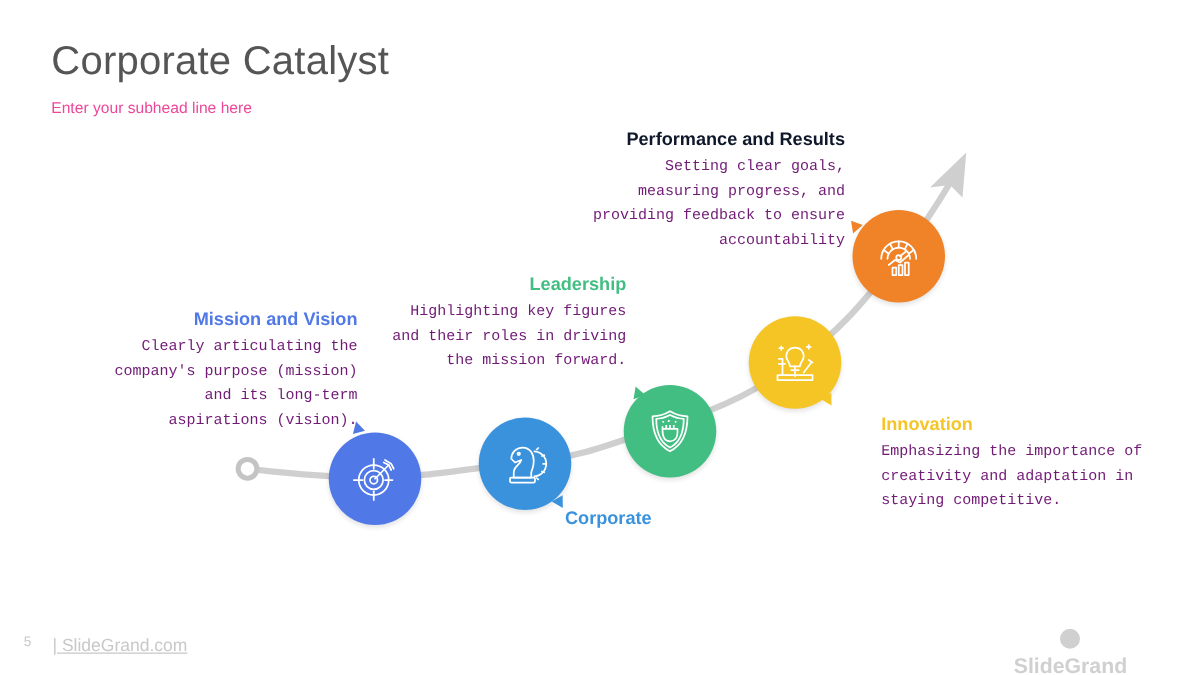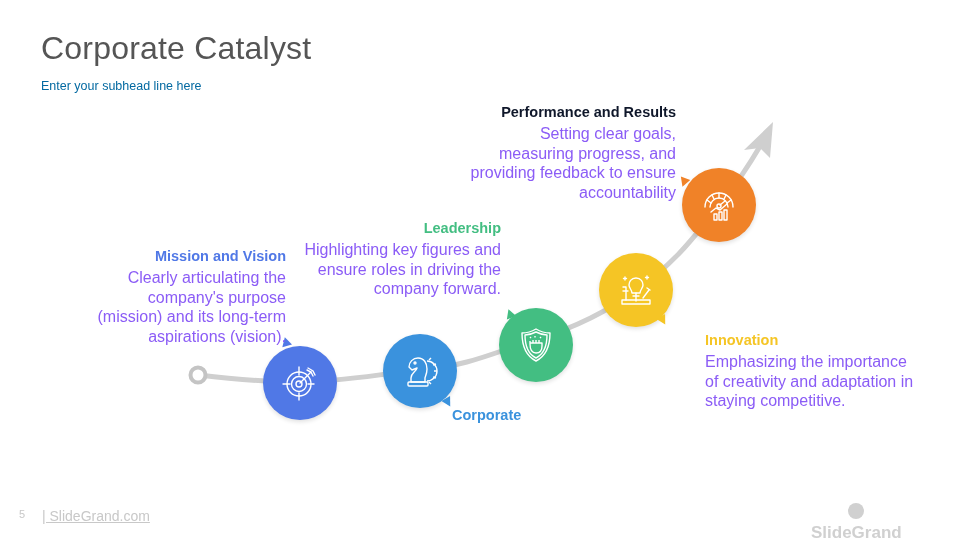--- a/index.html
+++ b/index.html
@@ -1,27 +1,27 @@
 <!DOCTYPE html>
 <html><head>
 <meta charset="utf-8">
 <style>
   html, body { margin:0; padding:0; }
   body { width:960px; height:540px; background:#ffffff; position:relative; overflow:hidden;
          font-family:"Liberation Sans", sans-serif; }
   .title { position:absolute; left:41px; top:30px; font-size:32px; color:#555555; font-weight:normal; letter-spacing:0.2px; }
-  .subhead { position:absolute; left:41px; top:79px; font-size:12.5px; color:#0369a1; }
+  .subhead { position:absolute; left:41px; top:79px; font-size:12.5px; color:#ec4899; }
   svg.curve { position:absolute; left:0; top:0; }
   .node { position:absolute; width:74px; height:74px; border-radius:50%;
           box-shadow: 0 2px 4px rgba(0,0,0,0.12); display:flex; align-items:center; justify-content:center; }
   .node svg { width:40px; height:40px; }
   .ptr { position:absolute; width:0; height:0; }
   .block { position:absolute; }
   .block .h { font-weight:bold; font-size:14.5px; margin-bottom:4px; }
-  .block .d { font-size:16px; color:#8b5cf6; line-height:19.5px; }
+  .block .d { font-size:12px; color:#701a75; line-height:19.5px;font-family:Liberation Mono, monospace; }
   .right { text-align:right; }
   .footer-num { position:absolute; left:19px; top:508px; font-size:11px; color:#c8c8c8; }
   .footer-site { position:absolute; left:42px; top:508px; font-size:14px; color:#c8c8c8;text-decoration:underline; }
   .brand { position:absolute; left:811px; top:503px; font-size:17px; font-weight:bold; color:#d0d0d0; display:flex; align-items:center; gap:4px;flex-direction:column; }
   .brand-icon { width:16px; height:16px; border-radius:50%; background:#d0d0d0; position:relative; }
 </style>
 </head>
 <body>
 
 <div class="title">Corporate Catalyst</div>
@@ -103,21 +103,21 @@
   <div class="h" style="color:#5078E6;">Mission and Vision</div>
   <div class="d">Clearly articulating the company's purpose (mission) and its long-term aspirations (vision).</div>
 </div>
 
 <div class="block" style="left:452px;top:407px;width:200px;">
   <div class="h" style="color:#3A92DD;">Corporate</div>
 </div>
 
 <div class="block right" style="left:303px;top:220px;width:198px;">
   <div class="h" style="color:#43BE82;">Leadership</div>
-  <div class="d">Highlighting key figures and ensure roles in driving the company forward.</div>
+  <div class="d">Highlighting key figures and their roles in driving the mission forward.</div>
 </div>
 
 <div class="block" style="left:705px;top:332px;width:210px;">
   <div class="h" style="color:#F5C525;">Innovation</div>
   <div class="d">Emphasizing the importance of creativity and adaptation in staying competitive.</div>
 </div>
 
 <div class="block right" style="left:470px;top:104px;width:206px;">
   <div class="h" style="color:#0f172a;">Performance and Results</div>
   <div class="d">Setting clear goals, measuring progress, and providing feedback to ensure accountability</div>

